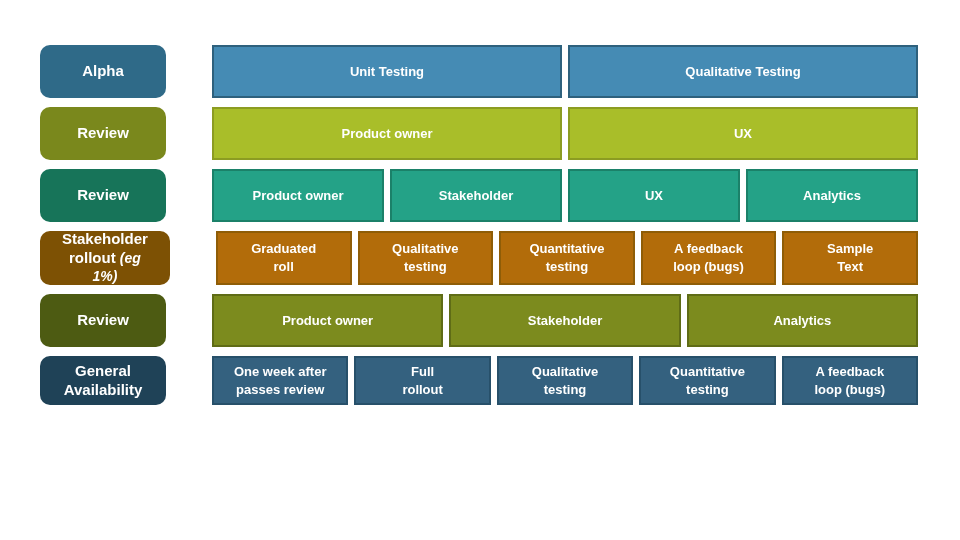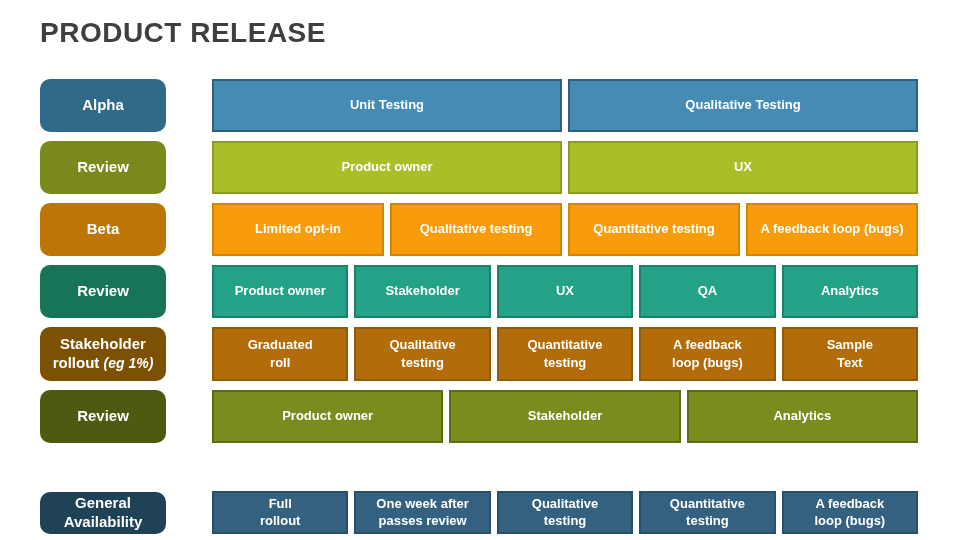--- a/index.html
+++ b/index.html
@@ -27,35 +27,35 @@
     display: flex;
     flex-direction: column;
     gap: 9px;
   }
   .row {
     display: flex;
     gap: 6px;
     height: 53px;
   }
   .row[data-row="4"] { height: 54px; }
-  .row[data-row="6"] { height: 82px; align-items: flex-end; }
+  .row[data-row="6"] { height: 49px; }
   .row-label {
     flex: 0 0 126px;
     background: var(--label-bg);
     border-radius: 10px;
     color: #ffffff;
     display: flex;
     flex-direction: column;
     align-items: center;
     justify-content: center;
     text-align: center;
     font-weight: 700;
     font-size: 15px;
     line-height: 1.25;
-    padding: 2px 6px;
+    padding: 2px 22px;
   }
   .row-label .note {
     font-style: italic;
     font-size: 14px;
     font-weight: 700;
   }
   .row-label .label-text { display: inline; }
   .row-label .label-wrap { display: block; }
   .cells {
     flex: 1 1 auto;
@@ -76,21 +76,20 @@
     font-weight: 700;
     line-height: 1.35;
     white-space: pre-line;
     padding: 2px 4px;
   }
 </style>
 </head>
 <body>
 
 <div class="slide">
-  <h1 class="title" style="color: rgb(63, 63, 63);">PRODUCT RELEASE</h1>
 
   <div class="table">
 
     <div class="row" data-row="0" style="--label-bg: #2F6A88; --cell-bg: #458BB4; --cell-border: #2E617D;">
       <div class="row-label">
         <span class="label-wrap"><span class="label-text">Alpha</span></span>
       </div>
       <div class="cells">
         <div class="cell">Unit Testing</div>
         <div class="cell">Qualitative Testing</div>
@@ -100,41 +99,29 @@
     <div class="row" data-row="1" style="--label-bg: #7A881C; --cell-bg: #A9BE29; --cell-border: #8C9C22;">
       <div class="row-label">
         <span class="label-wrap"><span class="label-text">Review</span></span>
       </div>
       <div class="cells">
         <div class="cell">Product owner</div>
         <div class="cell">UX</div>
       </div>
     </div>
 
-    <div class="row" data-row="2" style="--label-bg: #BD7606; --cell-bg: #F99C0B; --cell-border: #D28609;">
-      <div class="row-label">
-        <span class="label-wrap"><span class="label-text">Beta</span></span>
-      </div>
-      <div class="cells">
-        <div class="cell">Limited opt-in</div>
-        <div class="cell">Qualitative testing</div>
-        <div class="cell">Quantitative testing</div>
-        <div class="cell">A feedback loop (bugs)</div>
-      </div>
-    </div>
 
     <div class="row" data-row="3" style="--label-bg: #177459; --cell-bg: #24A287; --cell-border: #1B8169;">
       <div class="row-label">
         <span class="label-wrap"><span class="label-text">Review</span></span>
       </div>
       <div class="cells">
         <div class="cell">Product owner</div>
         <div class="cell">Stakeholder</div>
         <div class="cell">UX</div>
-        <div class="cell">QA</div>
         <div class="cell">Analytics</div>
       </div>
     </div>
 
     <div class="row" data-row="4" style="--label-bg: #7D5104; --cell-bg: #B26C0A; --cell-border: #8F5D07;">
       <div class="row-label">
         <span class="label-wrap">
           <span class="label-text">Stakeholder rollout</span>
           <span class="note">(eg 1%)</span>
         </span>
@@ -162,24 +149,24 @@
         <div class="cell">Stakeholder</div>
         <div class="cell">Analytics</div>
       </div>
     </div>
 
     <div class="row" data-row="6" style="--label-bg: #1F4257; --cell-bg: #34617F; --cell-border: #27506A;">
       <div class="row-label">
         <span class="label-wrap"><span class="label-text">General Availability</span></span>
       </div>
       <div class="cells">
+        <div class="cell">One week after
+passes review</div>
         <div class="cell">Full
 rollout</div>
-        <div class="cell">One week after
-passes review</div>
         <div class="cell">Qualitative
 testing</div>
         <div class="cell">Quantitative
 testing</div>
         <div class="cell">A feedback
 loop (bugs)</div>
       </div>
     </div>
 
   </div>

